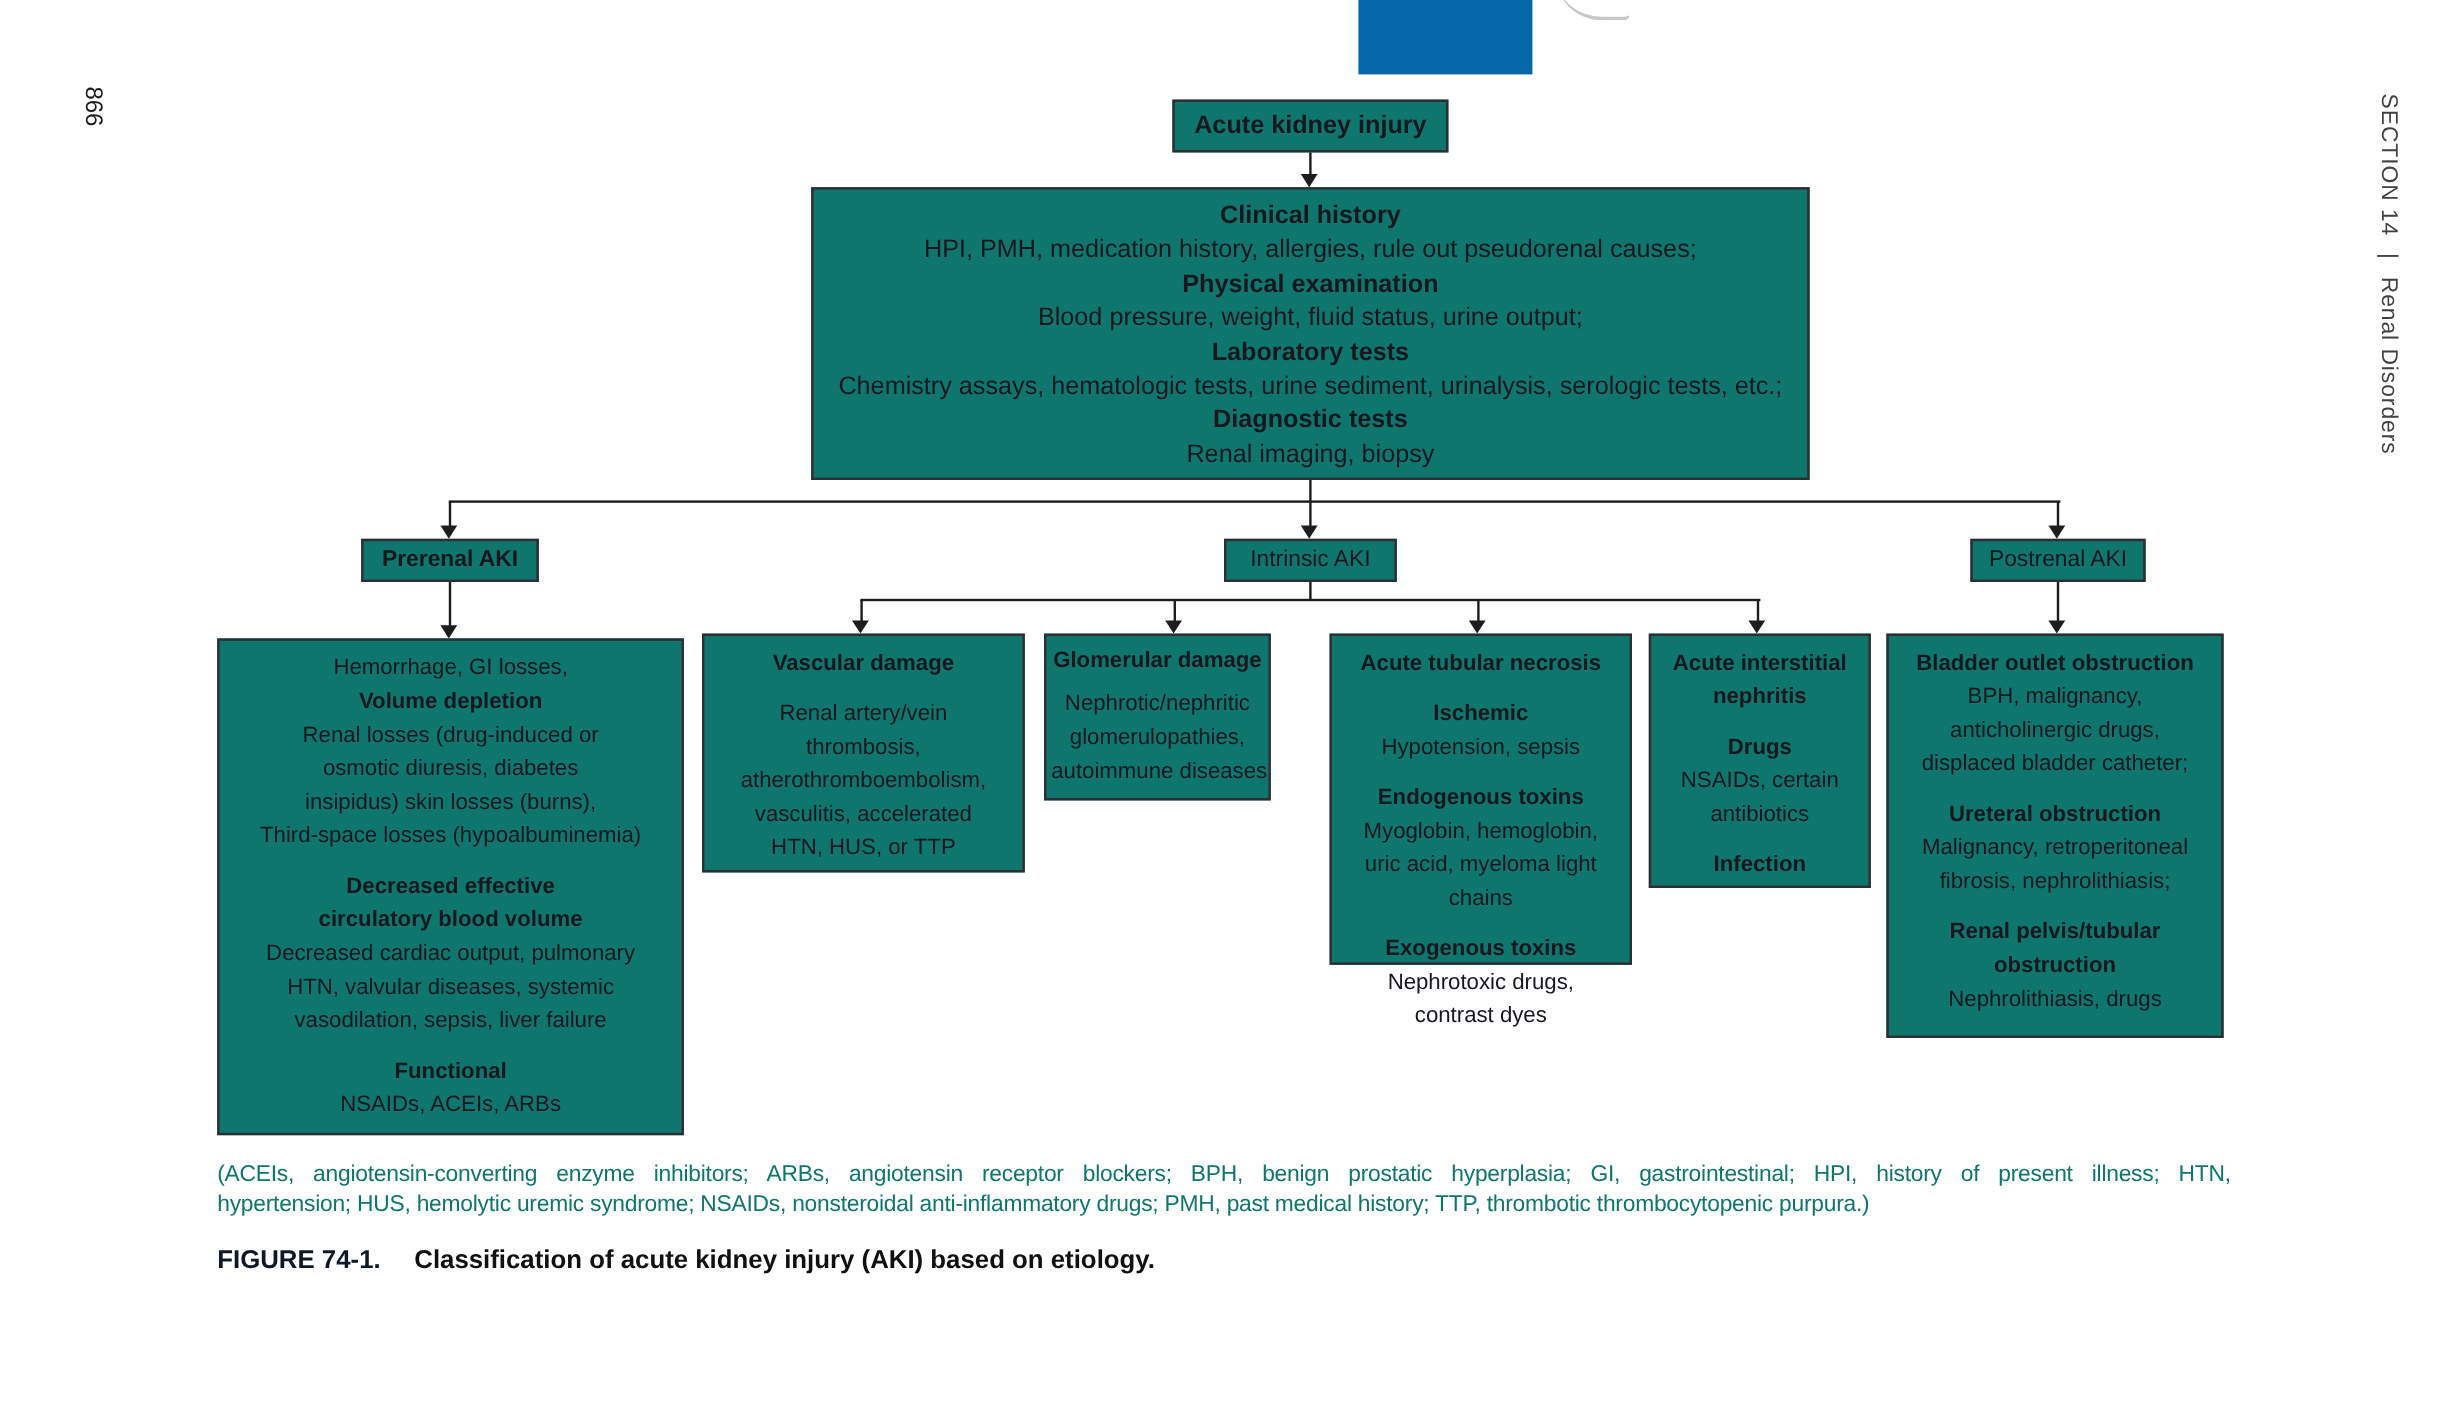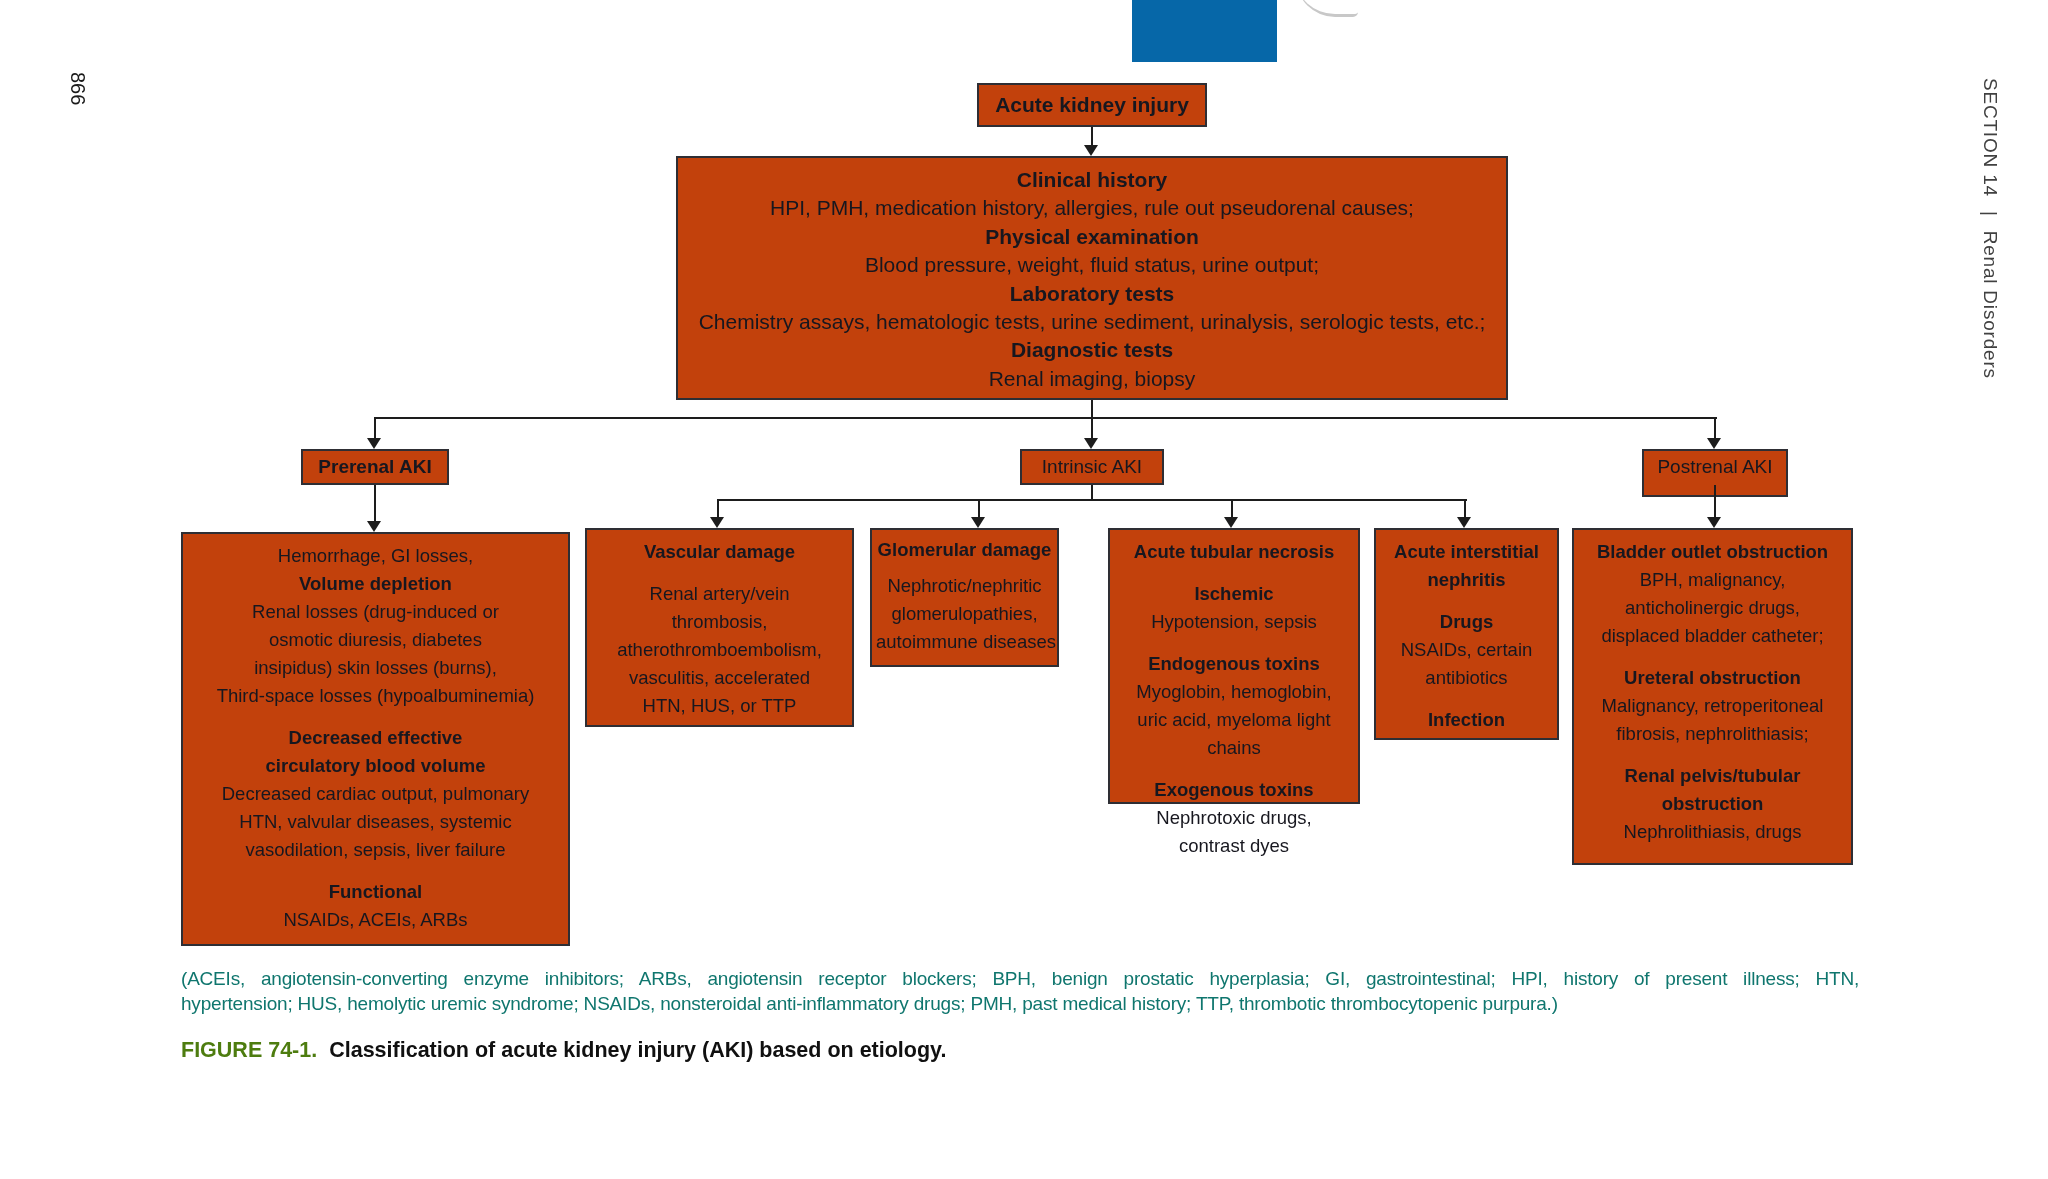--- a/index.html
+++ b/index.html
@@ -1,18 +1,18 @@
 <!DOCTYPE html>
 <html><head>
 <meta charset="utf-8">
 <style>
   html,body{margin:0;padding:0;background:#fff;}
   #page{position:relative;width:2048px;height:1179px;background:#ffffff;overflow:hidden;
         font-family:"Liberation Sans",sans-serif;color:#17171f;}
-  .box{position:absolute;box-sizing:border-box;background:#c2410c;border:2px solid #2e2e34;
+  .box{position:absolute;box-sizing:border-box;background:#0f766e;border:2px solid #2e2e34;
        text-align:center;}
   .rootbox{font-weight:bold;font-size:21px;line-height:39px;border-width:2.5px;}
   .lblbox{font-size:19px;line-height:31px;}
   .bigbox{font-size:21px;line-height:28.4px;padding-top:8px;border-width:2.5px;}
   .cbox{font-size:18.5px;line-height:28px;padding:8px 4px;border-width:2.5px;}
   .sec + .sec{margin-top:14px;}
   .ln{white-space:nowrap;}
   .b{font-weight:bold;}
   .vl{position:absolute;width:2px;background:#1d1d1d;}
   .hl{position:absolute;height:2px;background:#1d1d1d;}
@@ -22,21 +22,21 @@
   #pagenum{font-size:20px;color:#1a1a1a;}
   #sidebar{font-size:19px;color:#414141;letter-spacing:0.8px;}
   #sidebar .sep{margin:0 14px;}
   #bluetab{position:absolute;left:1132px;top:0;width:145px;height:62px;background:#0667a8;}
   #curve{position:absolute;left:1296px;top:-22px;width:62px;height:36px;
          border-bottom:3px solid #c8c8c8;border-radius:0 0 8px 62px;}
   #footnote{position:absolute;left:181px;top:966px;width:1678px;font-size:19px;
             line-height:25px;color:#0f766e;letter-spacing:-0.2px;}
   #footnote .just{text-align:justify;text-align-last:justify;}
   #caption{position:absolute;left:181px;top:1038px;font-size:21.5px;font-weight:bold;color:#101010;}
-  #caption .figlabel{color:#4d7c0f;margin-right:12px;}
+  #caption .figlabel{color:#0f172a;margin-right:28px;}
 </style>
 </head>
 <body>
 
 <div id="page">
 
   <div id="bluetab"></div>
   <div id="curve"></div>
 
   <div id="pagenum" class="vtext" style="left:89px;top:72px;">866</div>
@@ -71,21 +71,21 @@
   <div class="arr" style="left:1084px;top:438px;"></div>
   <div class="vl" style="left:1714px;top:418px;height:21px;"></div>
   <div class="arr" style="left:1707px;top:438px;"></div>
 
   <div class="box lblbox" style="left:301px;top:449px;width:148px;height:36px;font-weight:bold;">
     <span>Prerenal AKI</span>
   </div>
   <div class="box lblbox" style="left:1020px;top:449px;width:144px;height:36px;">
     <span>Intrinsic AKI</span>
   </div>
-  <div class="box lblbox" style="left:1642px;top:449px;width:146px;height:48px;">
+  <div class="box lblbox" style="left:1642px;top:449px;width:146px;height:36px;">
     <span>Postrenal AKI</span>
   </div>
 
   <div class="vl" style="left:374px;top:485px;height:37px;"></div>
   <div class="arr" style="left:367px;top:521px;"></div>
 
   <div class="vl" style="left:1091px;top:485px;height:15px;"></div>
   <div class="hl" style="left:717px;top:499px;width:750px;"></div>
   <div class="vl" style="left:717px;top:500px;height:18px;"></div>
   <div class="arr" style="left:710px;top:517px;"></div>

